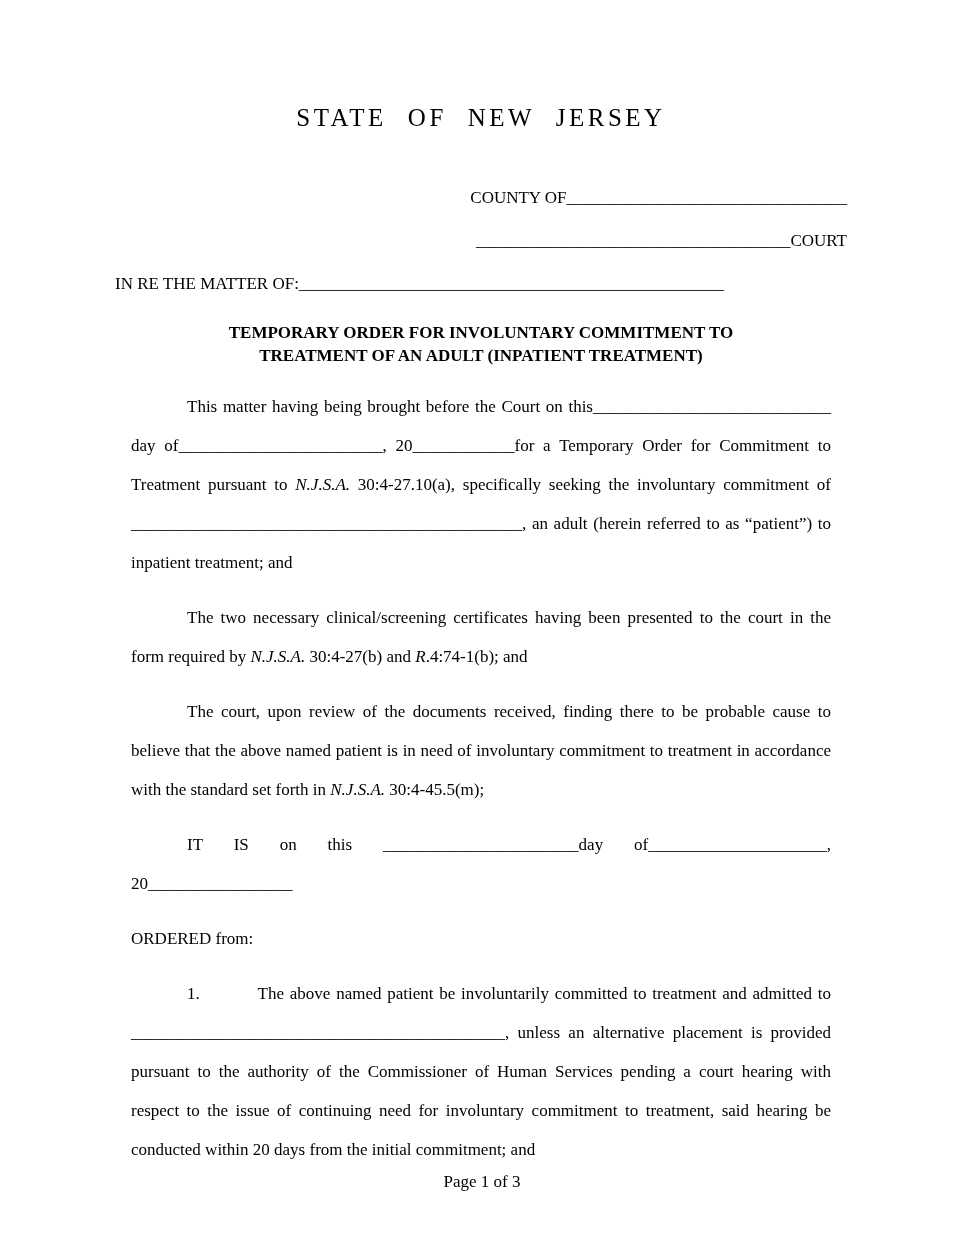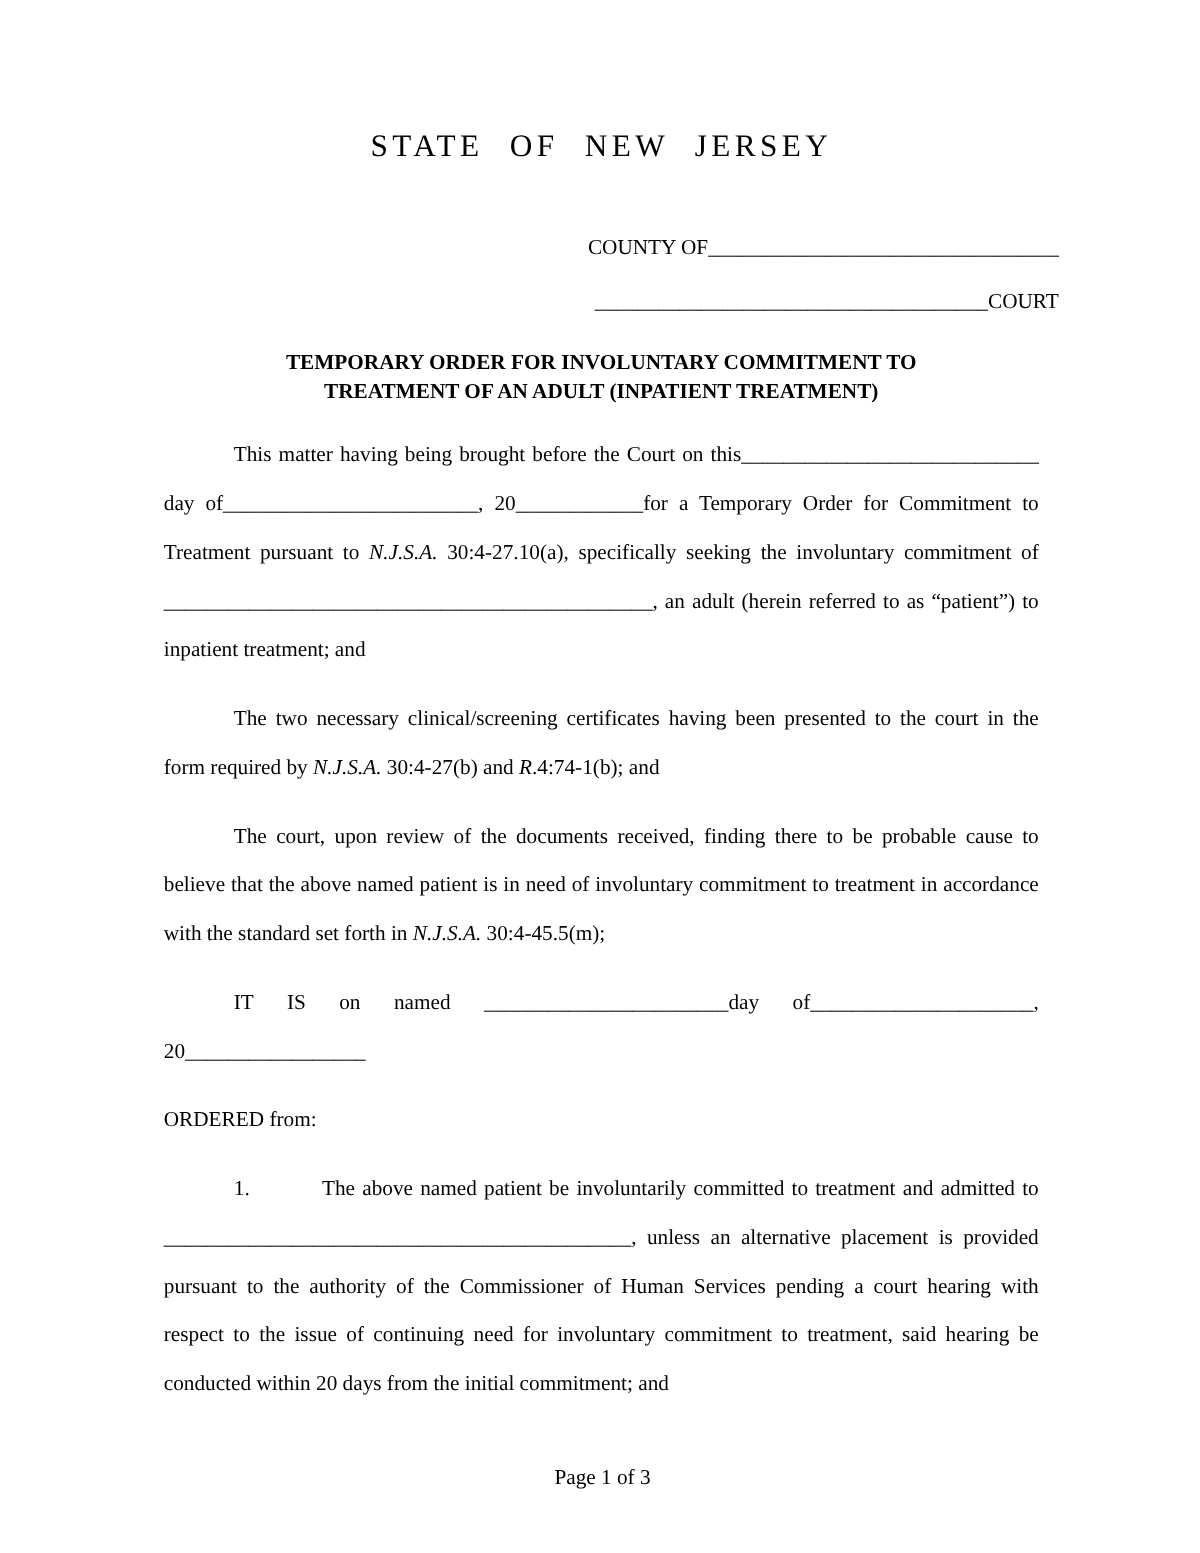--- a/index.html
+++ b/index.html
@@ -59,32 +59,35 @@
 
     <div class="doc-title">STATE OF NEW JERSEY</div>
 
     <div class="header-lines">
       <div class="hline right">
         <span>COUNTY OF</span><span>_________________________________</span>
       </div>
       <div class="hline right">
         <span>_____________________________________</span><span>COURT</span>
       </div>
+      <div class="hline left">
+        <span>IN RE THE MATTER OF:</span><span>__________________________________________________</span>
+      </div>
     </div>
 
     <div class="doc-heading">
       <div>TEMPORARY ORDER FOR INVOLUNTARY COMMITMENT TO</div>
       <div>TREATMENT OF AN ADULT (INPATIENT TREATMENT)</div>
     </div>
 
     <div class="body-text">
         <p class="para indent"><span>This matter having being brought before the Court on this</span><span>____________________________</span>​<span>day of</span><span>________________________</span>​<span>, 20</span><span>____________</span>​<span>for a Temporary Order for Commitment to Treatment pursuant to </span><span class="italic">N.J.S.A.</span><span> 30:4-27.10(a), specifically seeking the involuntary commitment of </span><span>______________________________________________</span>​<span>, an adult (herein referred to as “patient”) to inpatient treatment; and</span></p>
         <p class="para indent"><span>The two necessary clinical/screening certificates having been presented to the court in the form required by </span><span class="italic">N.J.S.A.</span><span> 30:4-27(b) and </span><span class="italic">R</span><span>.4:74-1(b); and</span></p>
         <p class="para indent"><span>The court, upon review of the documents received, finding there to be probable cause to believe that the above named patient is in need of involuntary commitment to treatment in accordance with the standard set forth in </span><span class="italic">N.J.S.A.</span><span> 30:4-45.5(m);</span></p>
-        <p class="para indent"><span>IT IS on named </span><span>_______________________</span>​<span>day of</span><span>_____________________</span>​<span>, 20</span><span>_________________</span>​</p>
+        <p class="para indent"><span>IT IS on this </span><span>_______________________</span>​<span>day of</span><span>_____________________</span>​<span>, 20</span><span>_________________</span>​</p>
         <p class="para left"><span>ORDERED from:</span></p>
         <p class="para indent"><span>1.</span><span>&nbsp;&nbsp;&nbsp;&nbsp;&nbsp;&nbsp;&nbsp;&nbsp;&nbsp;&nbsp;</span><span>The above named patient be involuntarily committed to treatment and admitted to </span><span>____________________________________________</span>​<span>, unless an alternative placement is provided pursuant to the authority of the Commissioner of Human Services pending a court hearing with respect to the issue of continuing need for involuntary commitment to treatment, said hearing be conducted within 20 days from the initial commitment; and</span></p>
       </div>
 
   </div>
 
   <div class="footer">Page 1 of 3</div>
 </div>
 
 </body></html>

